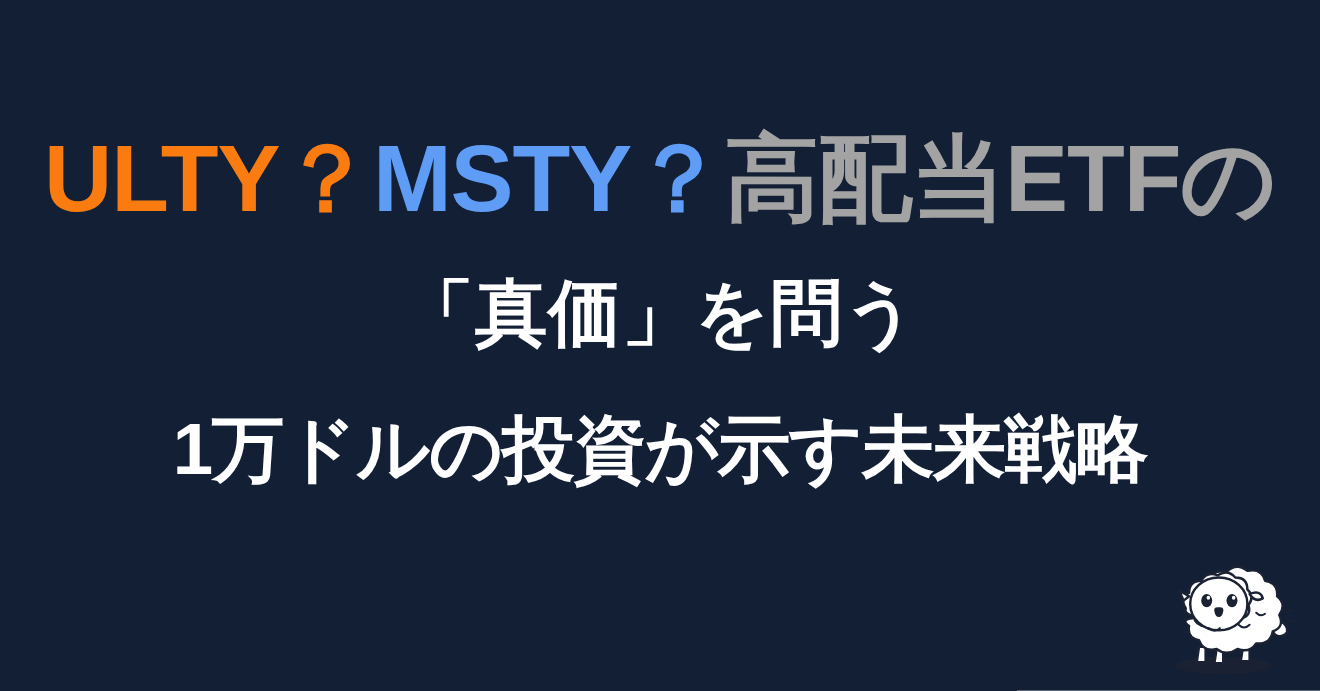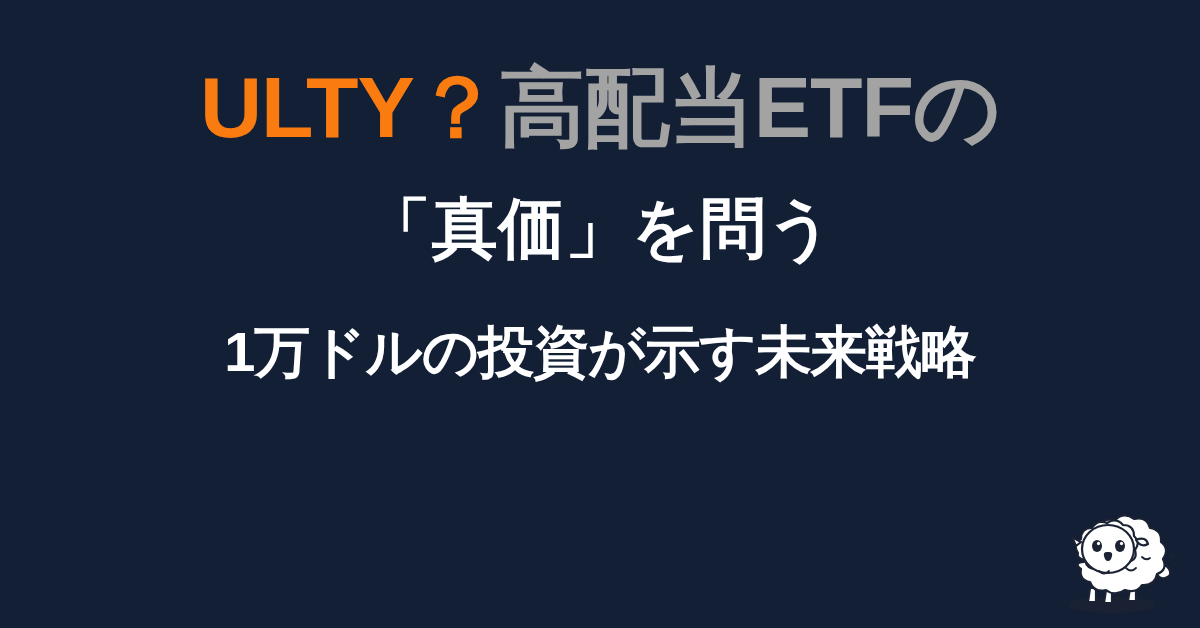--- a/index.html
+++ b/index.html
@@ -26,21 +26,21 @@
   #headline-block {
     position: absolute;
     left: 0;
     top: 0;
     width: 1200px;
     height: 500px;
     display: flex;
     flex-direction: column;
     align-items: center;
     justify-content: flex-start;
-    padding-top: 48px;
+    padding-top: 104px;
     box-sizing: border-box;
   }
 
   .headline-line {
     display: block;
     width: 100%;
     text-align: center;
     white-space: nowrap;
     font-weight: 700;
     line-height: 1.0;
@@ -58,21 +58,21 @@
   }
   .headline-line.l2 {
     font-size: 66px;
     height: 124px;
     display: flex;
     align-items: center;
     justify-content: center;
     letter-spacing: 0.01em;
   }
   .headline-line.l3 {
-    font-size: 56px;
+    font-size: 66px;
     height: 124px;
     display: flex;
     align-items: center;
     justify-content: center;
     letter-spacing: -0.018em;
   }
 
   .seg {
     display: inline-block;
     white-space: pre;
@@ -98,20 +98,21 @@
 </style>
 </head>
 <body>
 
 <div id="thumbnail-card" style="background: rgb(18, 31, 53);">
 
   <div id="headline-block">
 
     <div class="headline-line l1">
       <span class="seg seg-accent-orange" style="color: rgb(250, 124, 16);">ULTY？</span>
+        <span class="seg seg-accent-blue" style="color: rgb(94, 156, 246);">MSTY？</span>
         <span class="seg seg-white" style="color: #a3a3a3;">高配当ETFの</span>
     </div>
 
     <div class="headline-line l2">
       <span class="seg seg-white" style="color: rgb(255, 255, 255);">「真価」を問う</span>
     </div>
 
     <div class="headline-line l3">
       <span class="seg seg-white" style="color: rgb(255, 255, 255);">1万ドルの投資が示す未来戦略</span>
     </div>

